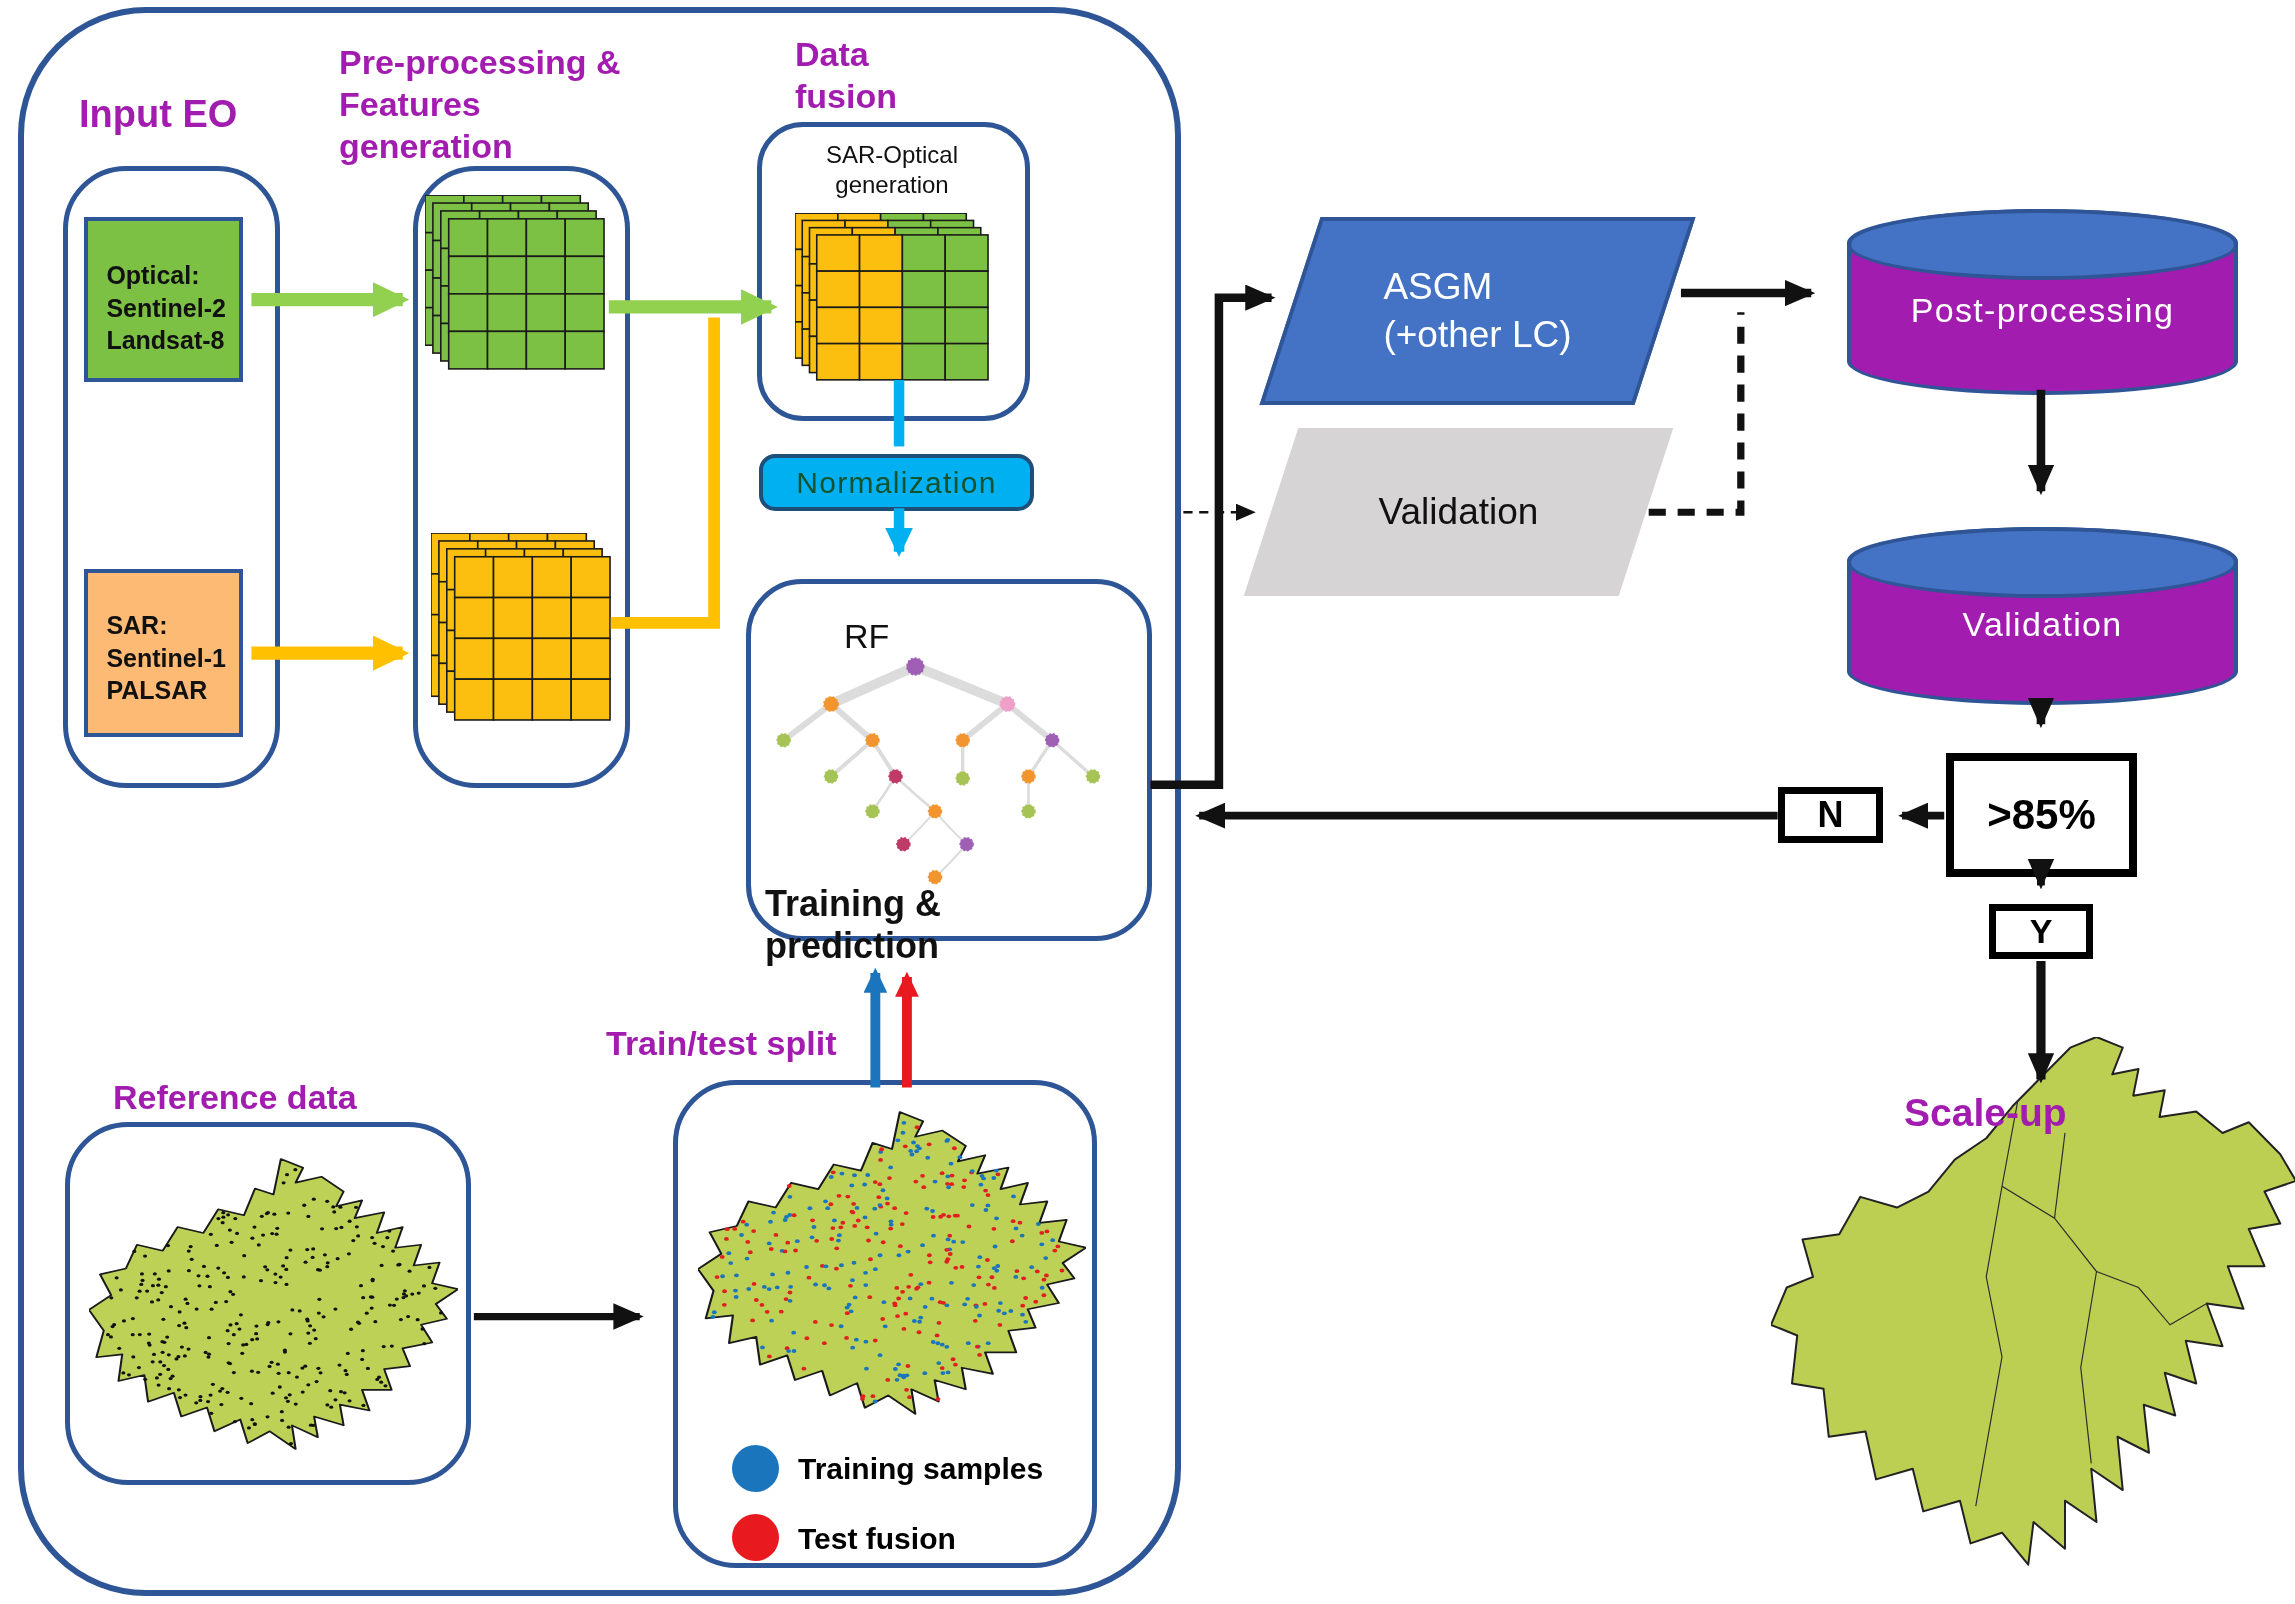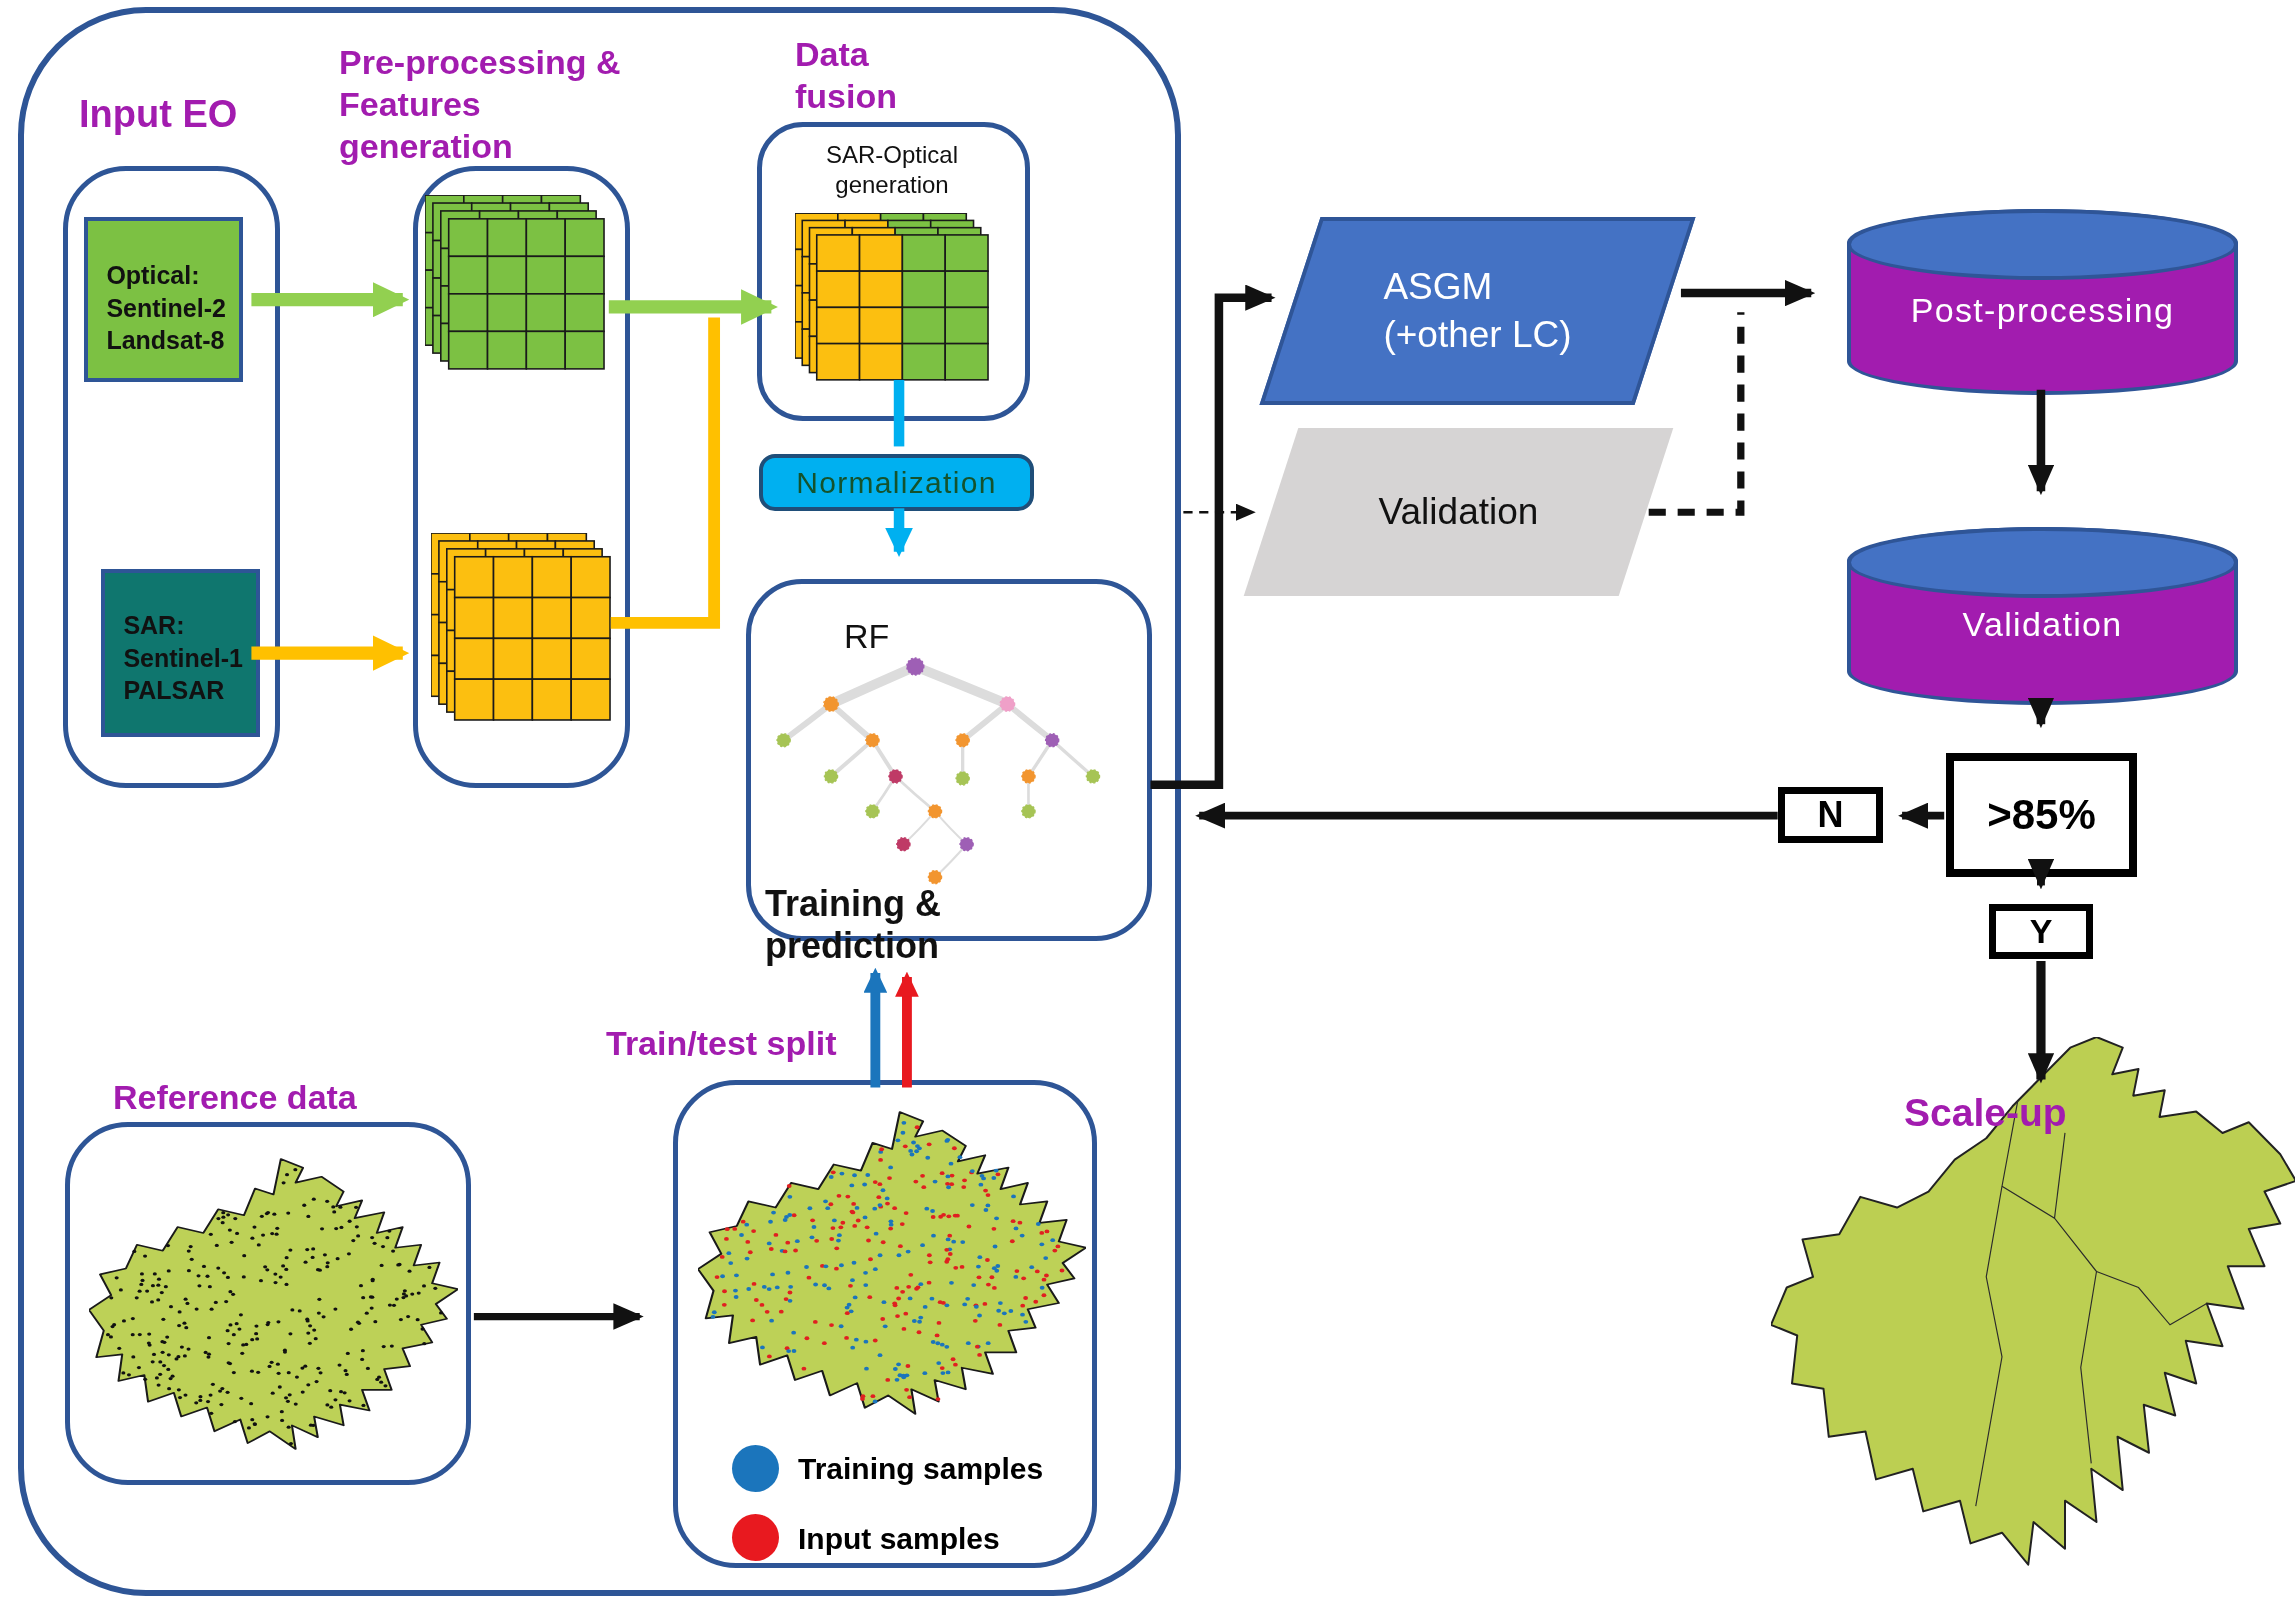--- a/index.html
+++ b/index.html
@@ -33,21 +33,21 @@
 <div class="hd" style="left:113px;top:1076px;font-size:34px">Reference data</div>
 <div class="hd" style="left:606px;top:1022px;font-size:34px">Train/test split</div>
 <div class="hd" style="left:1904px;top:1089px;font-size:39px">Scale-up</div>
 
 <div class="rbox" style="left:63px;top:166px;width:207px;height:612px"></div>
 <div class="fillbox" style="left:84px;top:217px;width:151px;height:157px;background:#7cc143">
   <div class="boxlabel" style="left:18.4px;top:38px;font-size:25px;line-height:1.3">Optical:
 Sentinel-2
 Landsat-8</div>
 </div>
-<div class="fillbox" style="left:101px;top:569px;width:151px;height:160px;background:#0f766e">
+<div class="fillbox" style="left:84px;top:569px;width:151px;height:160px;background:#fdba74">
   <div class="boxlabel" style="left:18.4px;top:36px;font-size:25px;line-height:1.3">SAR:
 Sentinel-1
 PALSAR</div>
 </div>
 
 <div class="rbox" style="left:413px;top:166px;width:207px;height:612px"></div>
 <svg class="mount" id="stack-optical" width="181" height="176" style="left: 425px; top: 195px;" viewBox="0 0 275 267">
     <g>
       <rect x="0" y="0" width="59" height="57" fill="#7cc143" stroke="#1a1a1a" stroke-width="2.4"></rect>
       <rect x="59" y="0" width="59" height="57" fill="#7cc143" stroke="#1a1a1a" stroke-width="2.4"></rect>
@@ -973,21 +973,21 @@
       <circle cx="69.82753127068281" cy="38.15085870027542" r="0.62" fill="#e02020"></circle>
       <circle cx="73.9393644630909" cy="63.295451767742634" r="0.62" fill="#e02020"></circle>
       <circle cx="46.8896102681756" cy="31.194160386919975" r="0.62" fill="#1b75bc"></circle>
       <circle cx="72.41912737488747" cy="54.65620995312929" r="0.62" fill="#e02020"></circle>
       <circle cx="46.60106515139341" cy="28.63364851474762" r="0.62" fill="#e02020"></circle>
     </g>
   </svg>
 <div class="legend-dot" style="left: 732px; top: 1445px; width: 47px; height: 47px; background: rgb(27, 117, 188);"></div>
 <div class="legend-label" style="left:798px;top:1452px">Training samples</div>
 <div class="legend-dot" style="left: 732px; top: 1514px; width: 47px; height: 47px; background: rgb(232, 25, 31);"></div>
-<div class="legend-label" style="left:798px;top:1522px">Input samples</div>
+<div class="legend-label" style="left:798px;top:1522px">Test fusion</div>
 
 <div class="para" style="left:1290px;top:217px;width:367px;height:180px;background:#4472c4;border:4px solid #2f5597"></div>
 <div class="paralabel" style="left:1290px;top:217px;width:375px;height:188px;color:#fff;font-size:37px">ASGM
 (+other LC)</div>
 <div class="para" style="left:1271px;top:428px;width:375px;height:168px;background:#d6d4d4"></div>
 <div class="paralabel" style="left:1271px;top:428px;width:375px;height:168px;color:#111;font-size:37px">Validation</div>
 
 <div class="cyl" style="left:1847px;top:209px;width:383px;height:178px">
   <div class="seam"></div>
   <div class="clabel">Post-processing</div>

